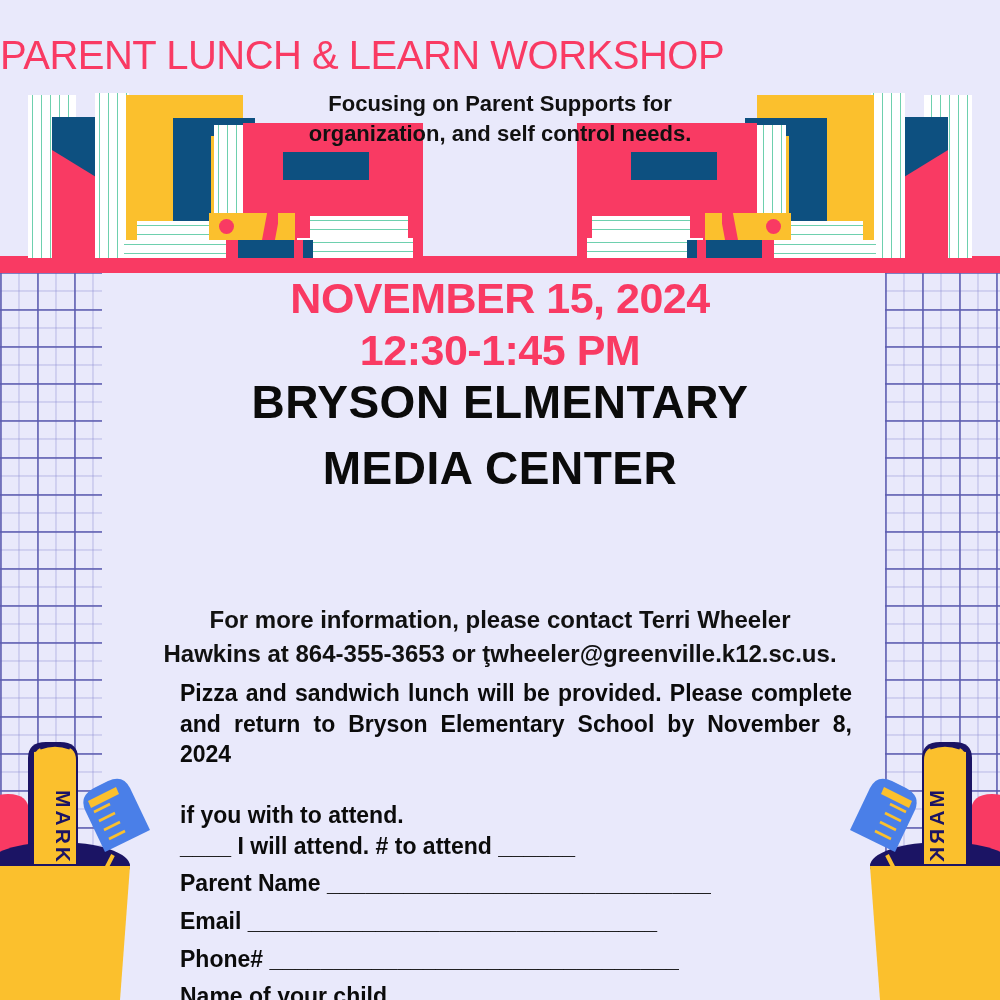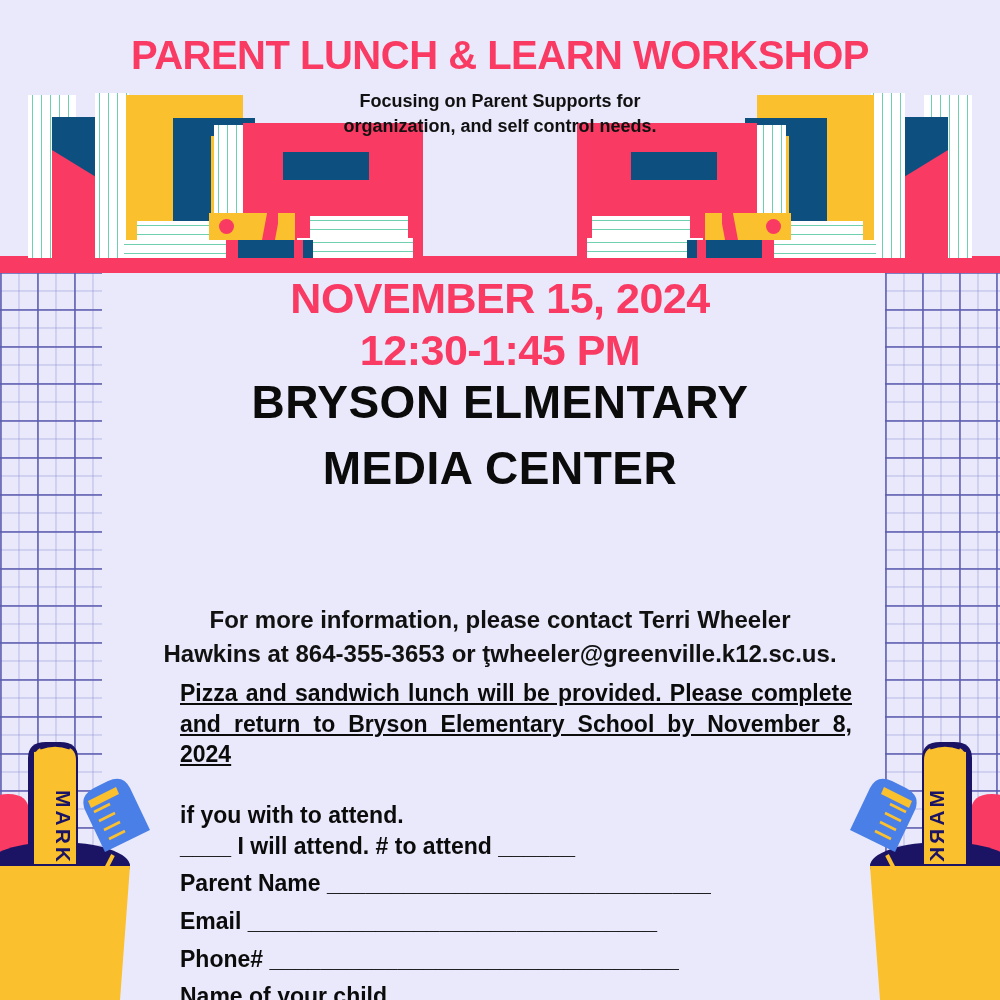--- a/index.html
+++ b/index.html
@@ -71,32 +71,31 @@
   .cup-right { right: -18px; transform: scaleX(-1); }
   .cup-wrap svg { display: block; width: 100%; height: 100%; }
 
   
   .content {
     position: absolute;
     left: 0; right: 0; top: 0;
     z-index: 5;
   }
   .title {
-    text-align: center;
     color: #F93A63;
     font-size: 40px;
-    font-weight: bold;
+    font-weight: normal;
     letter-spacing: -0.5px;
     margin: 33px 0 0 0;
     line-height: 1.1;
   }
   .subtitle {
     text-align: center;
     color: #111111;
-    font-size: 18px;
+    font-size: 22px;
     font-weight: bold;
     line-height: 1.38;
     margin: 12px auto 0 auto;
     width: 560px;
   }
   .datetime {
     position: absolute;
     left: 0; right: 0;
     top: 272px;
     text-align: center;
@@ -142,21 +141,21 @@
     position: absolute;
     left: 180px;
     width: 672px;
     top: 678px;
     color: #0B0B0B;
     font-size: 23px;
     font-weight: bold;
     line-height: 1.33;
   }
   .rsvp p { margin: 0; }
-  .rsvp .just { text-align: justify; text-decoration: underline; }
+  .rsvp .just { text-align: justify; }
   .rsvp .just::after { content: ""; display: inline-block; width: 100%; }
   .fields { margin-top: 4px; }
   .fields div { margin-top: 7px; }
 </style>
 </head>
 <body>
 
 <div id="flyer">
 
   <div class="grid-band grid-left"></div>

